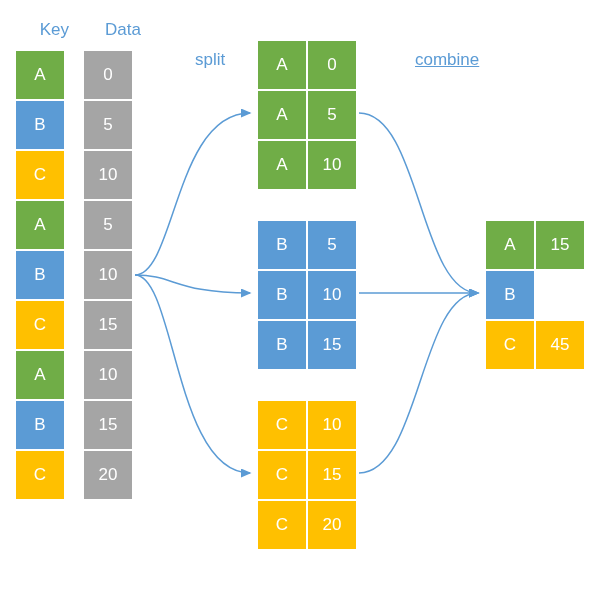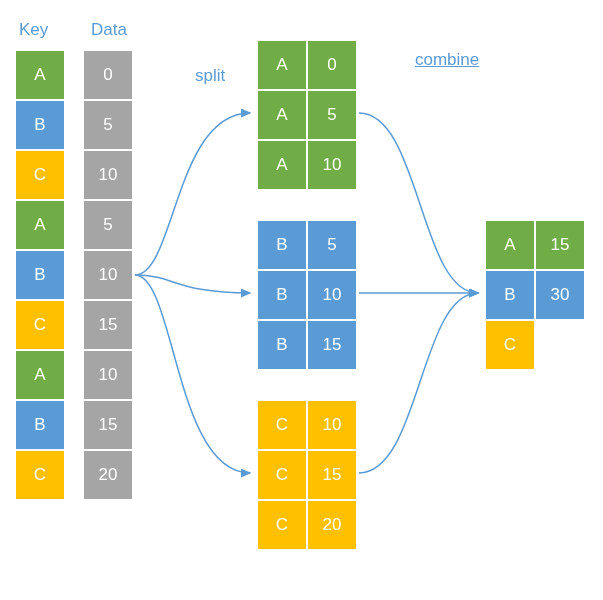--- a/index.html
+++ b/index.html
@@ -14,21 +14,21 @@
   }
   .header {
     display: flex;
     gap: 18px;
     margin-bottom: 12px;
   }
   .header-label {
     font-size: 17px;
     color: #5B9BD5;
     width: 50px;
-    text-align: left;
+    text-align: right;
     padding-left: 4px;
   }
   .columns {
     display: flex;
     gap: 18px;
     position: absolute;
     top: 50px;
     left: 15px;
   }
   .col {
@@ -113,21 +113,21 @@
       <div class="cell grey">10</div>
       <div class="cell grey">5</div>
       <div class="cell grey">10</div>
       <div class="cell grey">15</div>
       <div class="cell grey">10</div>
       <div class="cell grey">15</div>
       <div class="cell grey">20</div>
     </div>
 </div>
 
-<div class="label" style="top:50px; left:195px;margin-top:16px;">split</div>
+<div class="label" style="top:50px; left:195px;">split</div>
 <div class="label" style="top:50px; left:415px;text-decoration:underline;">combine</div>
 
 <div class="group-table g-green" style="top:38px; left:255px;" id="grp-a">
     <div class="group-row">
       <div class="group-cell">A</div>
       <div class="group-cell">0</div>
     </div>
     <div class="group-row">
       <div class="group-cell">A</div>
       <div class="group-cell">5</div>
@@ -166,24 +166,24 @@
     </div>
   </div>
 
 <div class="group-table" style="top:218px; left:483px;" id="result">
     <div class="group-row g-green">
       <div class="group-cell" style="background: rgb(112, 173, 71);">A</div>
       <div class="group-cell" style="background: rgb(112, 173, 71);">15</div>
     </div>
     <div class="group-row g-blue">
       <div class="group-cell" style="background: rgb(91, 155, 213);">B</div>
-      <div class="group-cell" style="background: rgb(91, 155, 213);">30</div>
     </div>
     <div class="group-row g-orange">
       <div class="group-cell" style="background: rgb(255, 192, 0);">C</div>
+      <div class="group-cell" style="background: rgb(255, 192, 0);">45</div>
     </div>
   </div>
 
 <svg class="arrows" width="603" height="600">
   <defs>
     <marker id="arrowhead" markerWidth="8" markerHeight="8" refX="6" refY="3" orient="auto">
       <path d="M0,0 L7,3 L0,6 Z" fill="#5B9BD5"></path>
     </marker>
   </defs>
 

